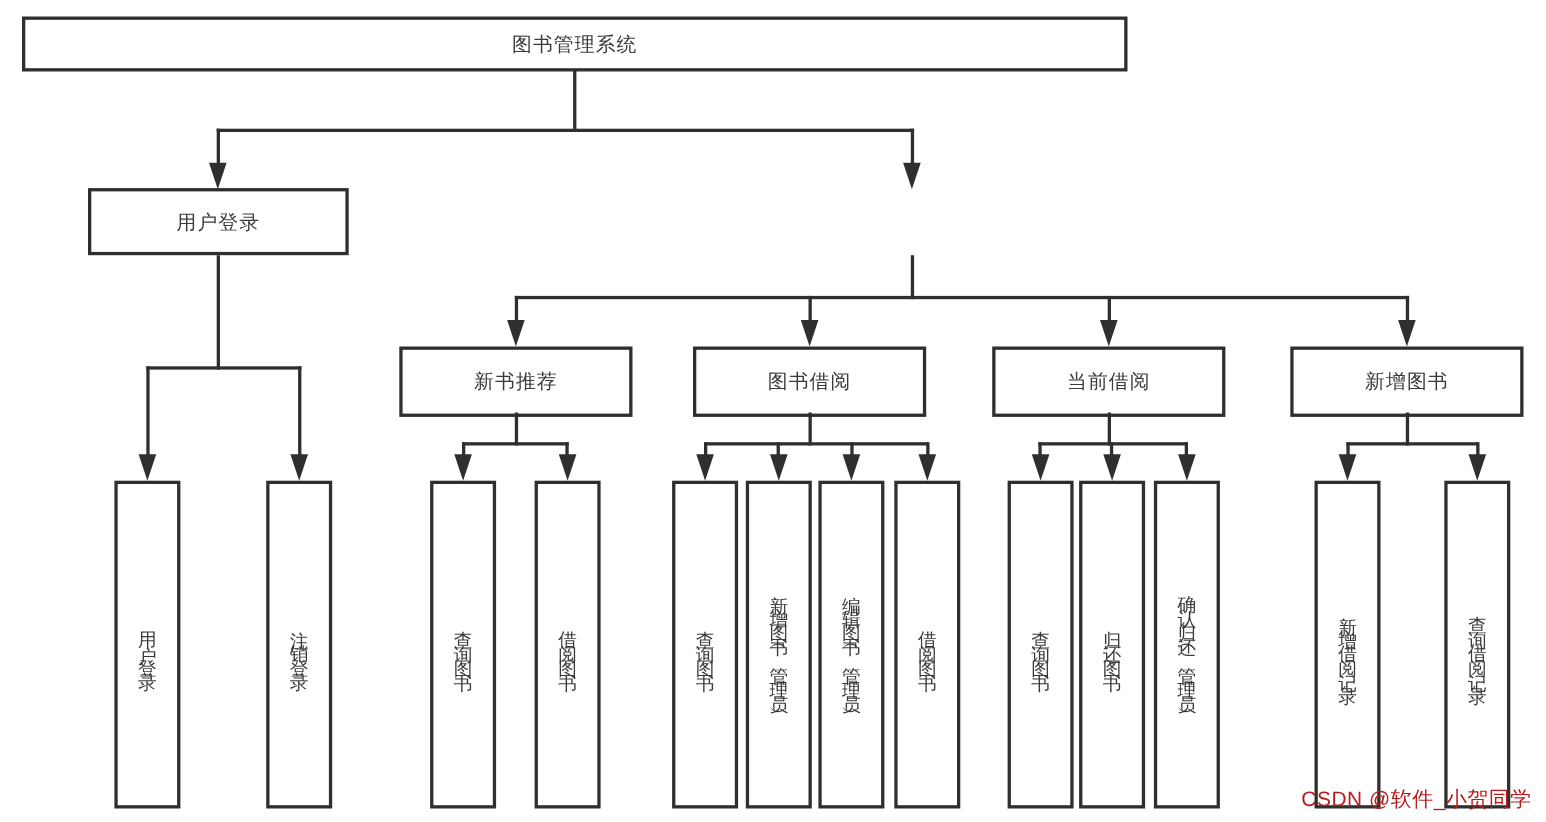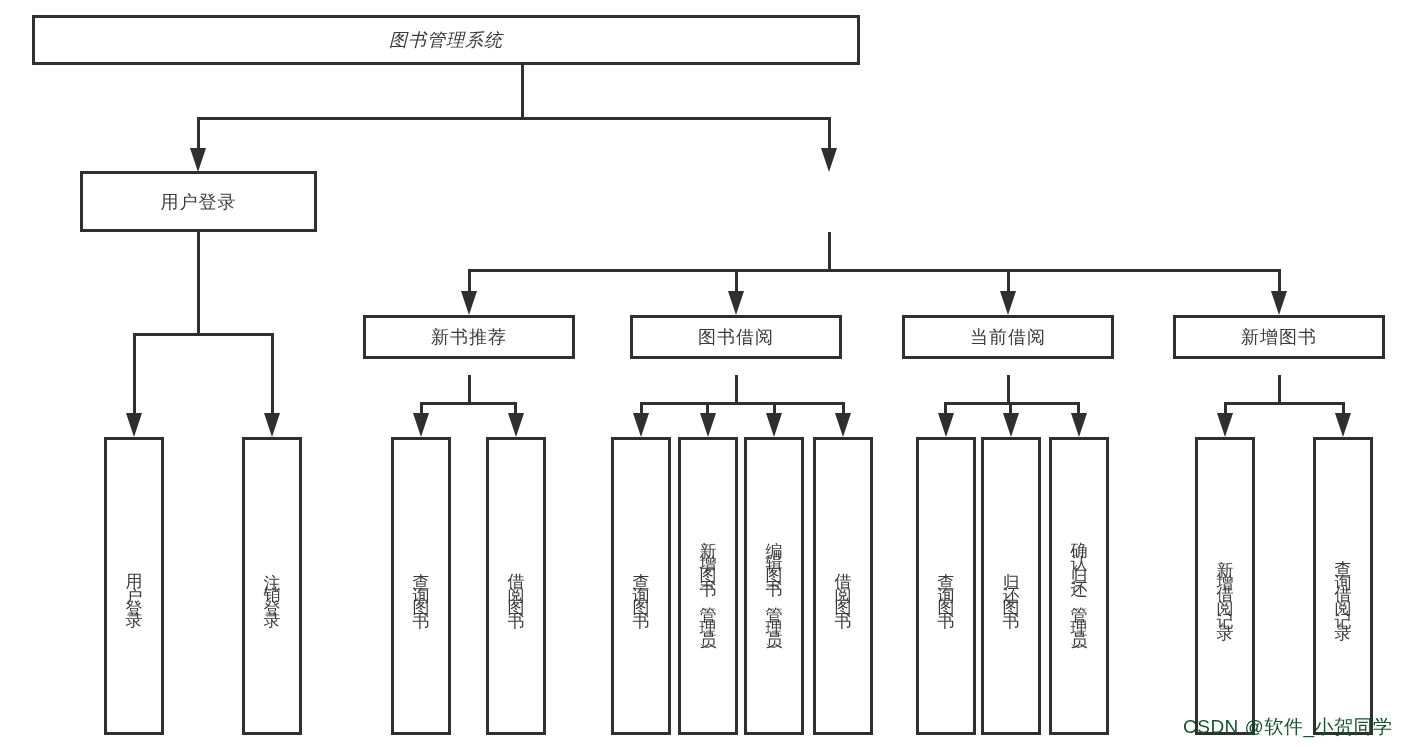--- a/index.html
+++ b/index.html
@@ -10,23 +10,23 @@
     box-sizing:border-box;
     border:3px solid #2f2f2f;
     background:#ffffff;
     display:flex;
     align-items:center;
     justify-content:center;
     color:#3a3a3a;
     font-size:18px;
     letter-spacing:1px;
   }
-  .root{left:32px;top:15px;width:828px;height:50px;font-style:italic;}
+  .root{left:20px;top:15px;width:1005px;height:50px;}
   .lvl1{top:171px;width:237px;height:61px;}
-  .lvl2{top:315px;width:212px;height:44px;justify-content:center;}
+  .lvl2{top:315px;width:212px;height:64px;justify-content:center;}
   .leaf{top:437px;width:60px;height:298px;}
   .vtext{
     writing-mode:vertical-rl;
     text-orientation:mixed;
     font-size:17px;
     letter-spacing:13px;
     line-height:1;
     color:#3a3a3a;
     white-space:nowrap;
   }
@@ -36,21 +36,21 @@
   .arrow{
     position:absolute;width:0;height:0;
     border-left:8px solid transparent;
     border-right:8px solid transparent;
     border-top:24px solid #2f2f2f;
   }
   .watermark{
     position:absolute;
     left:1183px;top:714px;
     font-size:19px;
-    color:#14532d;
+    color:#b91c1c;
     letter-spacing:0.5px;
     z-index:5;
     white-space:nowrap;
   }
 </style>
 </head>
 <body>
 
 <div class="canvas">
 

